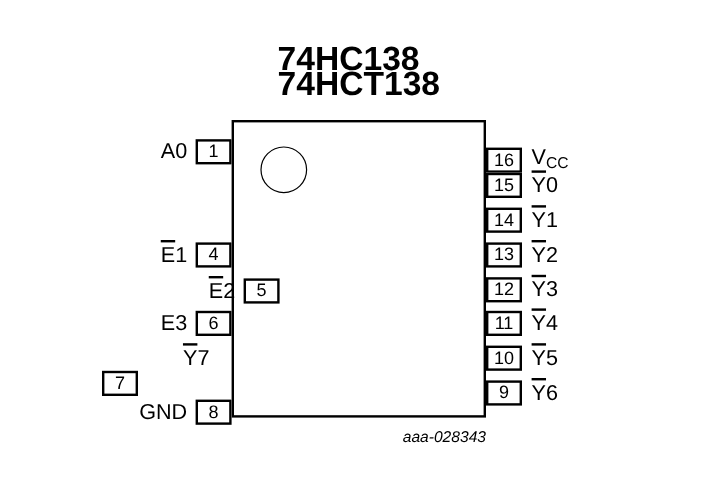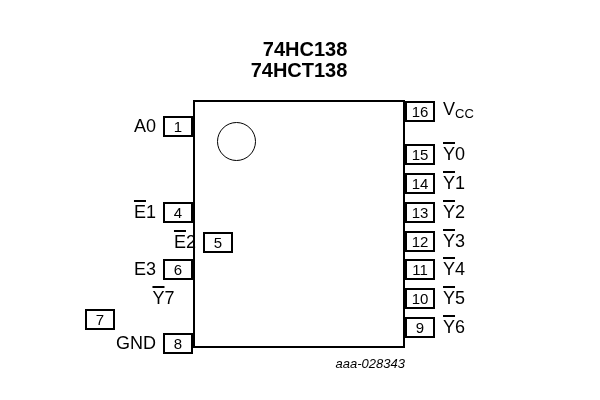--- a/index.html
+++ b/index.html
@@ -10,23 +10,23 @@
     background: #ffffff;
     color: #000000;
     font-family: "Liberation Sans", sans-serif;
     overflow: hidden;
   }
   .title {
     position: absolute;
     left: 299px;
     top: 39px;
     transform: translateX(-50%);
-    text-align: right;
+    text-align: left;
     font-weight: bold;
-    font-size: 20px;
+    font-size: 28px;
     line-height: 20.5px;
     white-space: nowrap;
   }
   .ic-body {
     position: absolute;
     left: 193px;
     top: 100px;
     width: 212px;
     height: 248px;
     border: 2.5px solid #000000;
@@ -115,21 +115,21 @@
       <div class="pin-row pin-row-left" style="top: 288px; flex-direction: column;">
         <span class="pin-label pin-label-left"><span class="ov">Y</span><span>7</span></span>
         <span class="pin-box">7</span>
       </div>
       <div class="pin-row pin-row-left" style="top: 305px; margin-top: 28px;">
         <span class="pin-label pin-label-left"><span></span><span>GND</span></span>
         <span class="pin-box">8</span>
       </div>
     </div>
   <div class="pins-layer">
-      <div class="pin-row pin-row-right" style="top: 101px;">
+      <div class="pin-row pin-row-right" style="top: 123px;">
         <span class="pin-box">16</span>
         <span class="pin-label pin-label-right"><span>V</span><span class="sub">CC</span></span>
       </div>
       <div class="pin-row pin-row-right" style="top: 144.25px;">
         <span class="pin-box">15</span>
         <span class="pin-label pin-label-right"><span class="ov">Y</span><span>0</span></span>
       </div>
       <div class="pin-row pin-row-right" style="top: 173px;">
         <span class="pin-box">14</span>
         <span class="pin-label pin-label-right"><span class="ov">Y</span><span>1</span></span>

